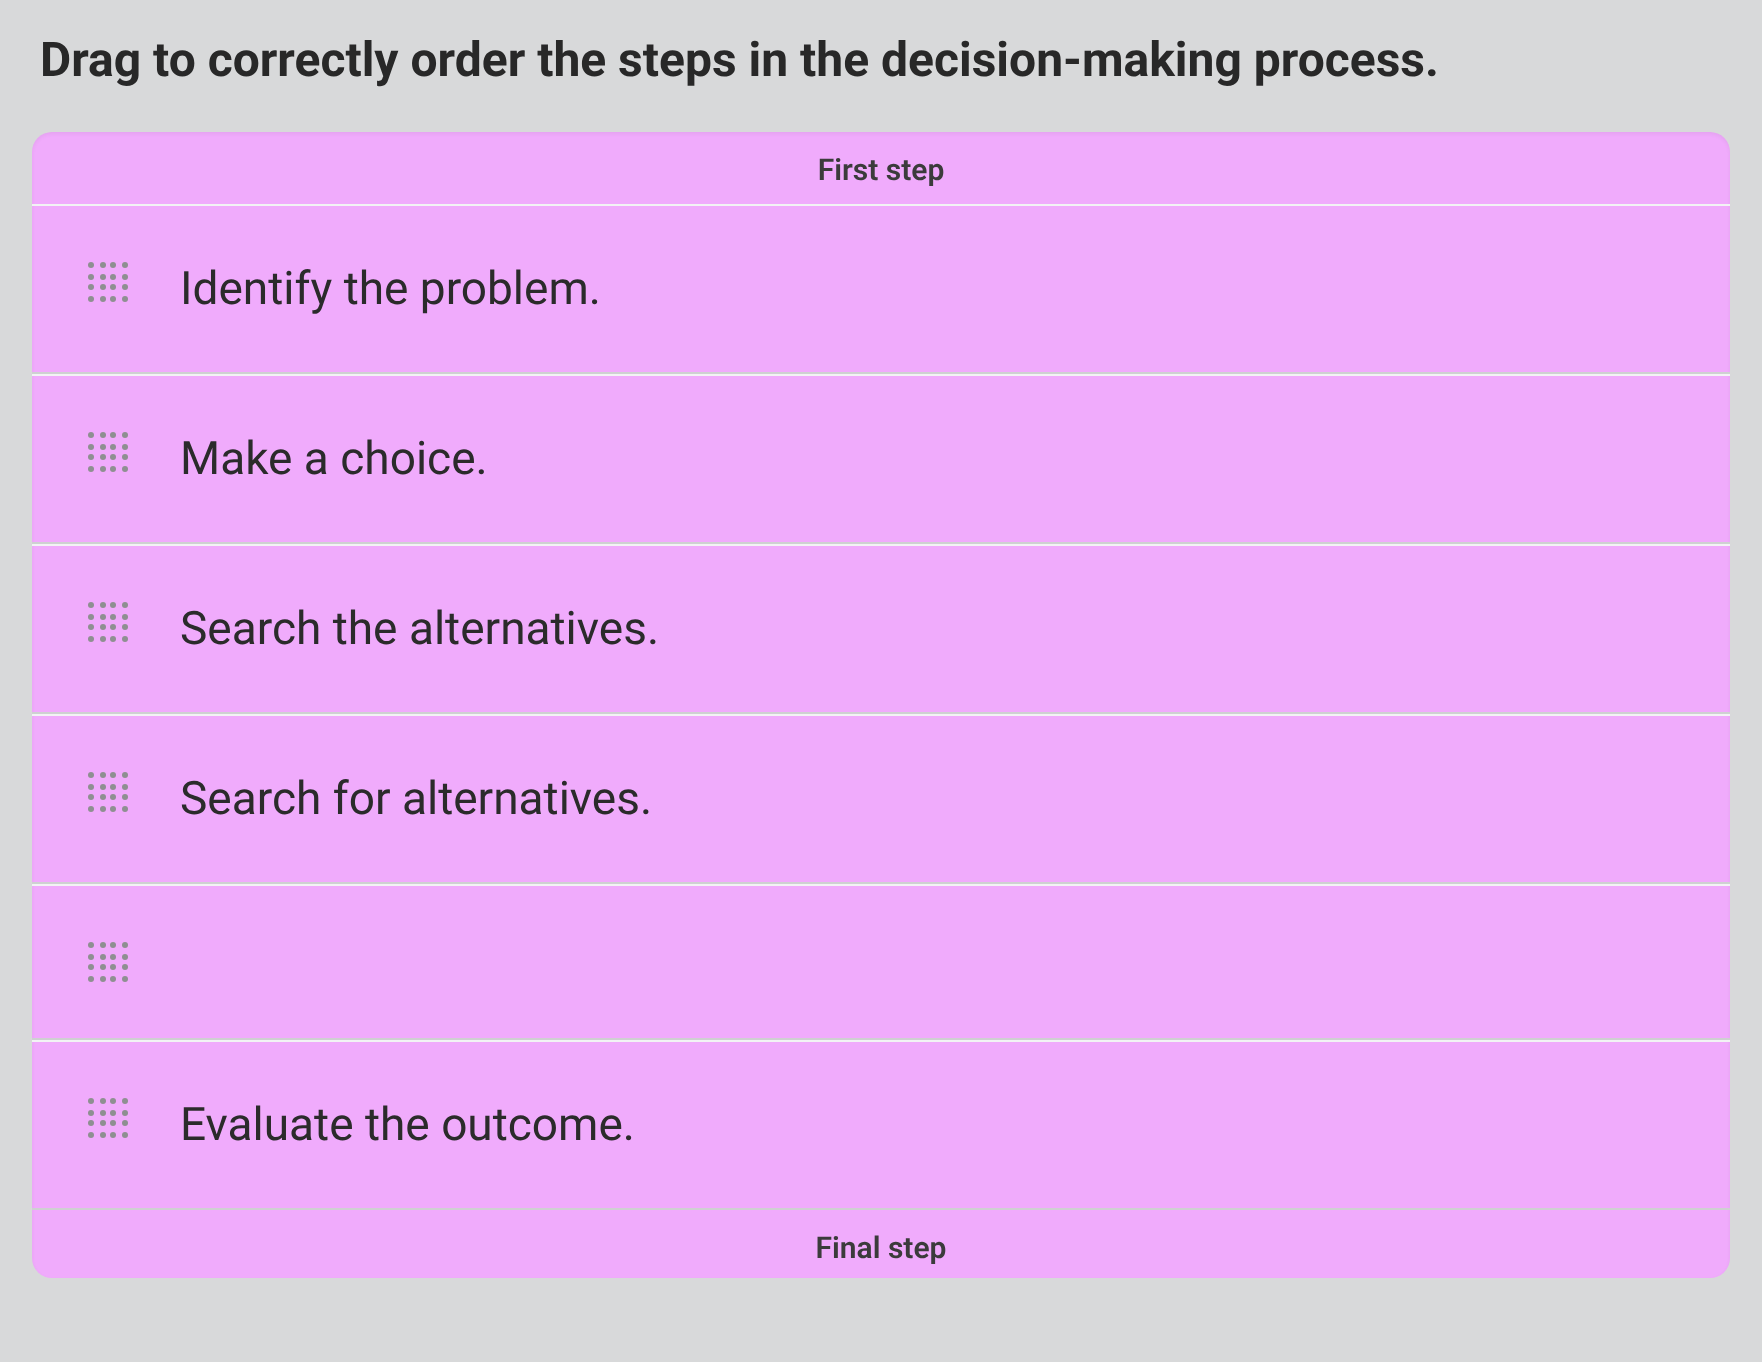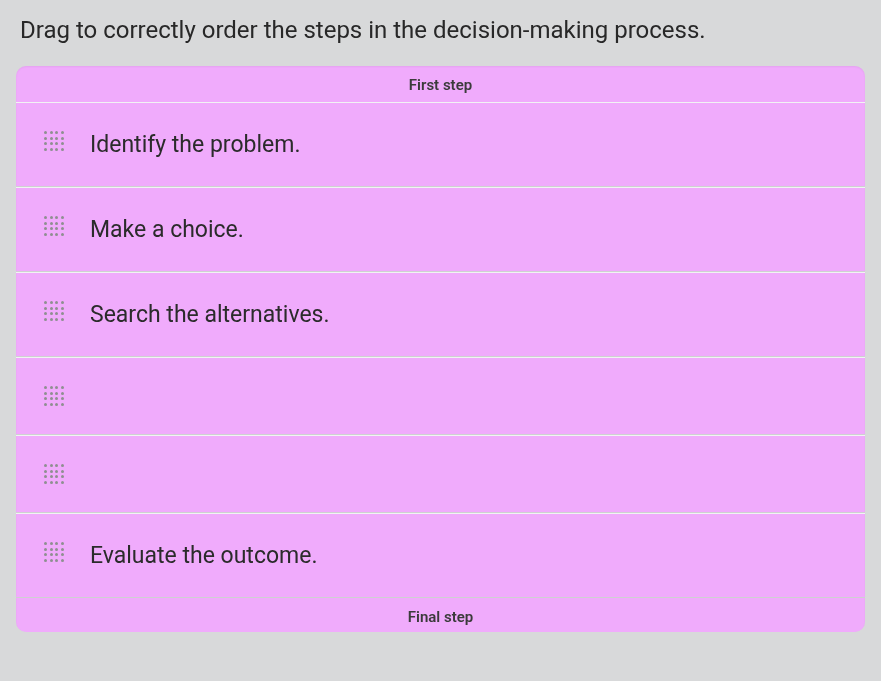--- a/index.html
+++ b/index.html
@@ -12,21 +12,21 @@
       background: #d8d9da;
       width: 881px;
       height: 681px;
       overflow: hidden;
       color: #2a2a2a;
     }
     .prompt {
       padding: 16px 20px 22px 20px;
       font-size: 24px;
       color: #282828;
-      font-weight: 400;
+      font-weight: 700;
     }
     .drag-container {
       margin: 0 16px;
       background: #f0abfc;
       border-radius: 10px;
       box-shadow: inset 0 1px 2px rgba(0,0,0,0.05);
     }
     .label-row {
       text-align: center;
       font-size: 15px;
@@ -160,20 +160,21 @@
         <span></span>
       <span></span>
         <span></span>
         <span></span>
         <span></span>
       <span></span>
         <span></span>
         <span></span>
         <span></span>
     </div>
+    <div class="item-text">Search for alternatives.</div>
   </div>
 
   <div class="item">
     <div class="drag-handle">
       <span></span>
         <span></span>
         <span></span>
         <span></span>
       <span></span>
         <span></span>

